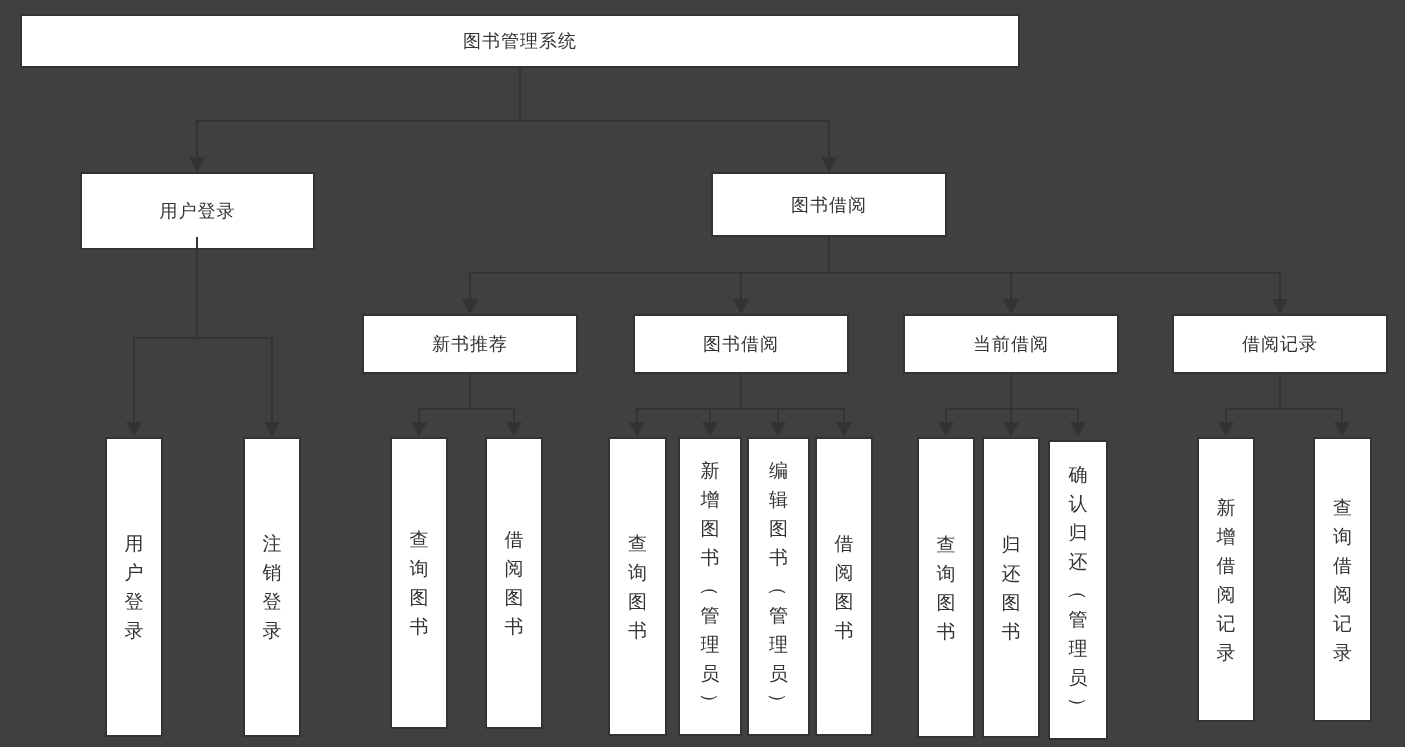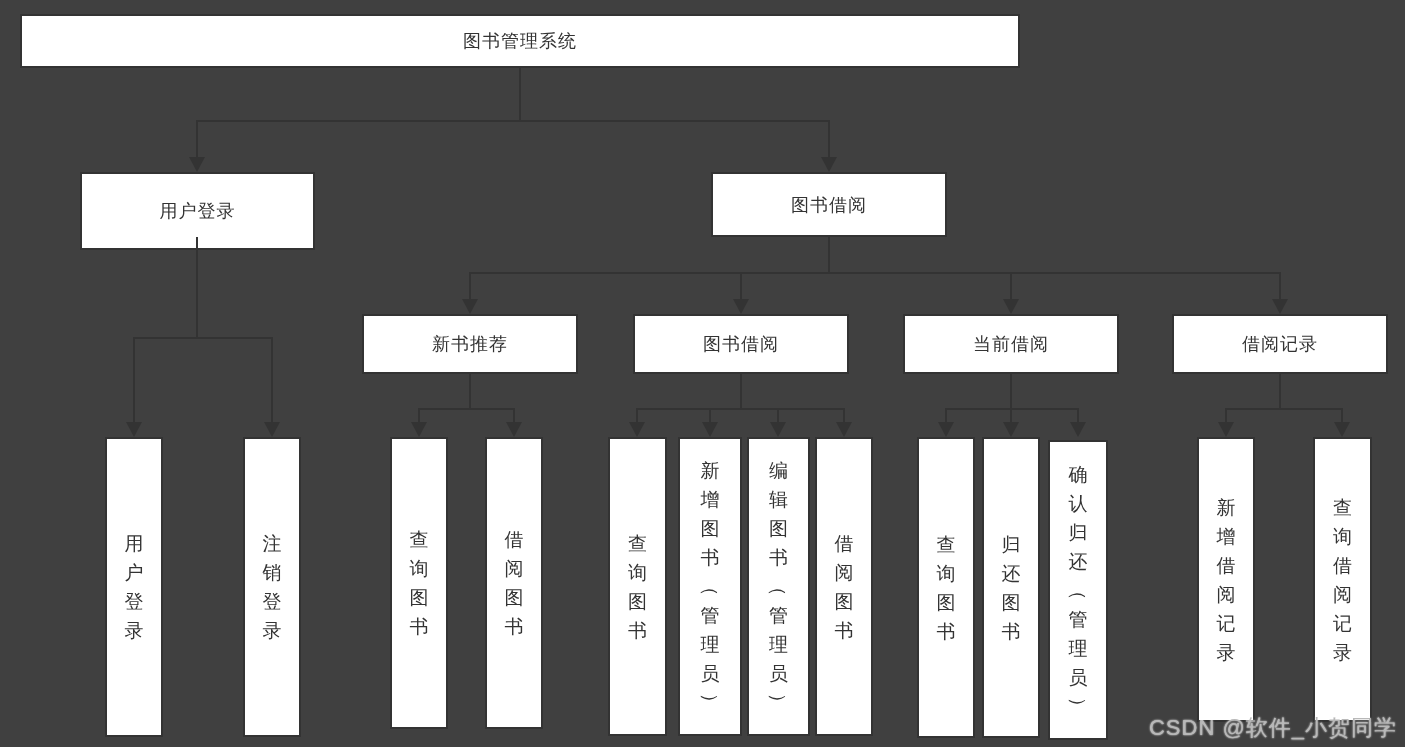--- a/index.html
+++ b/index.html
@@ -242,15 +242,14 @@
     <span>
         <span class="vchar">查</span>
         <span class="vchar">询</span>
         <span class="vchar">借</span>
         <span class="vchar">阅</span>
         <span class="vchar">记</span>
         <span class="vchar">录</span>
       </span>
   </div>
 
-  <div id="watermark">CSDN @软件_小贺同学</div>
 
 </div>
 
 </body></html>

